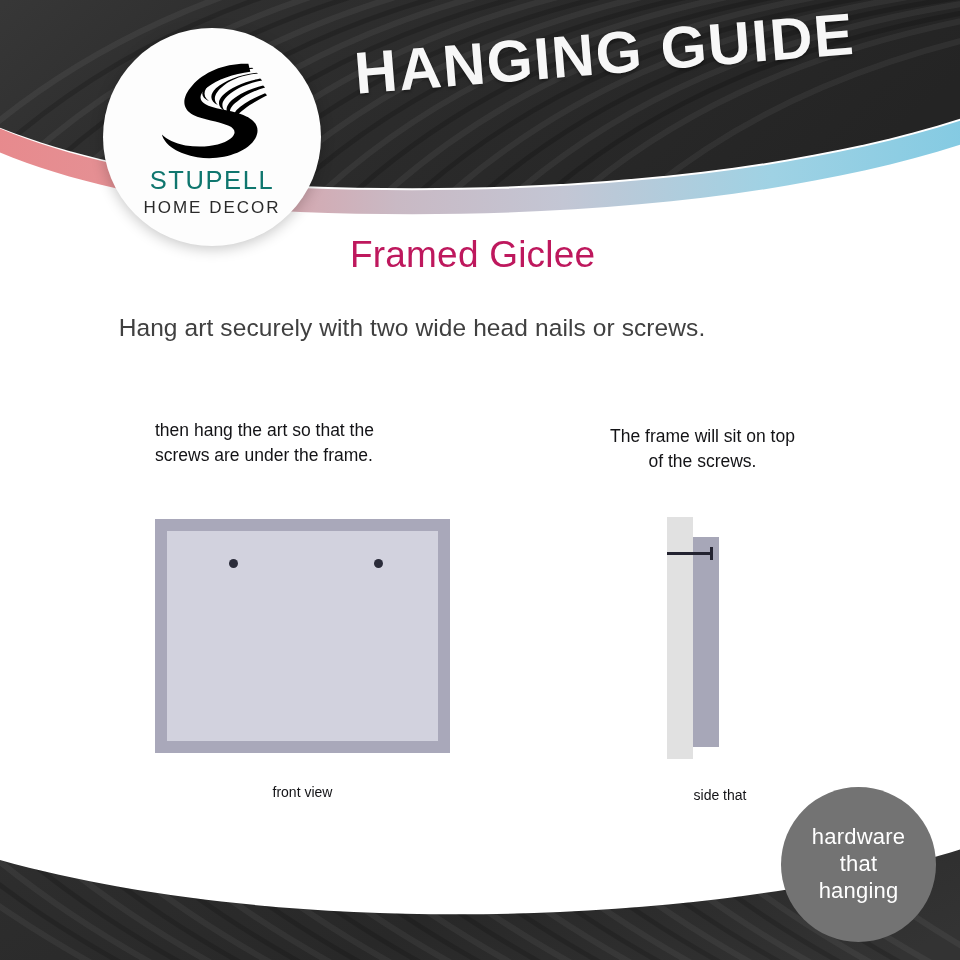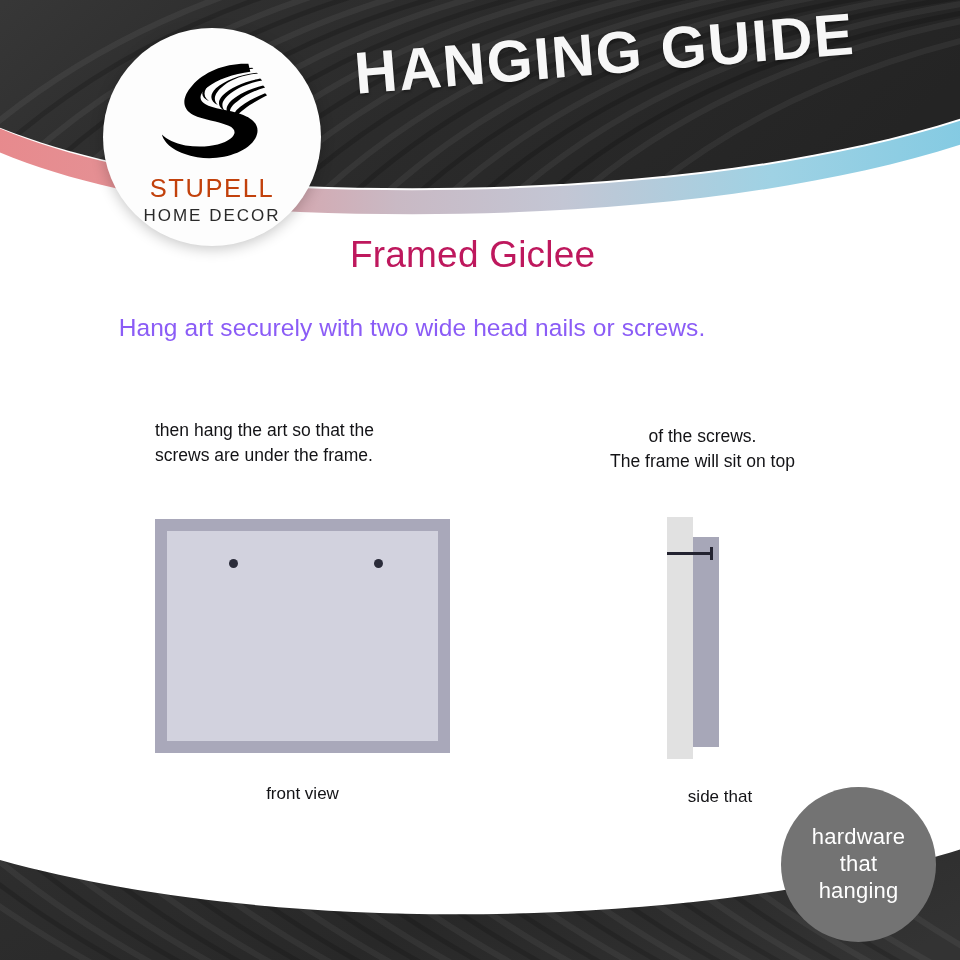--- a/index.html
+++ b/index.html
@@ -48,24 +48,24 @@
     align-items: center;
     justify-content: flex-start;
     z-index: 6;
   }
   .logo-mark {
     margin-top: 26px;
     width: 118px;
     height: 112px;
   }
   .logo-name {
-    margin-top: 10px;
+    margin-top: 2px;
     font-size: 25.5px;
     letter-spacing: 1.6px;
-    color: #c2410c;
+    color: #0f766e;
     font-weight: 400;
     line-height: 1;
   }
   .logo-sub {
     margin-top: 5px;
     font-size: 17px;
     letter-spacing: 2.0px;
     color: #2a2a2a;
     font-weight: 400;
     line-height: 1;
@@ -97,21 +97,21 @@
     letter-spacing: 0.2px;
     white-space: nowrap;
   }
   .lead-text {
     position: absolute;
     left: 0; top: 314px;
     width: 824px;
     text-align: center;
     font-size: 24.5px;
     font-weight: 500;
-    color: #8b5cf6;
+    color: #404040;
     letter-spacing: 0.1px;
   }
 
   
   .col-left-caption {
     position: absolute;
     left: 155px; top: 418px;
     width: 300px;
     font-size: 17.5px;
     line-height: 1.40;
@@ -182,21 +182,21 @@
   .side-screw-head {
     position: absolute;
     left: 50px; top: 32px;
     width: 3px; height: 13px;
     background: #232330;
   }
 
   
   .view-label {
     position: absolute;
-    font-size: 17px;
+    font-size: 14px;
     font-weight: 500;
     color: #131316;
     text-align: center;
   }
   .view-label.front { left: 155px; top: 784px; width: 295px; }
   .view-label.side  { left: 640px; top: 787px; width: 160px; }
 
   
   .hardware-badge {
     position: absolute;
@@ -314,22 +314,22 @@
   <div class="front-view">
     <div class="front-view-inner">
       <span class="screw-dot left"></span>
       <span class="screw-dot right"></span>
     </div>
   </div>
 
   <div class="view-label front">front view</div>
 
   <div class="col-right-caption">
+    <div>The frame will sit on top</div>
     <div>of the screws.</div>
-    <div>The frame will sit on top</div>
   </div>
 
   <div class="side-view">
     <div class="side-wall"></div>
     <div class="side-frame"></div>
     <div class="side-screw-shaft"></div>
     <div class="side-screw-head"></div>
   </div>
 
   <div class="view-label side">side that</div>

